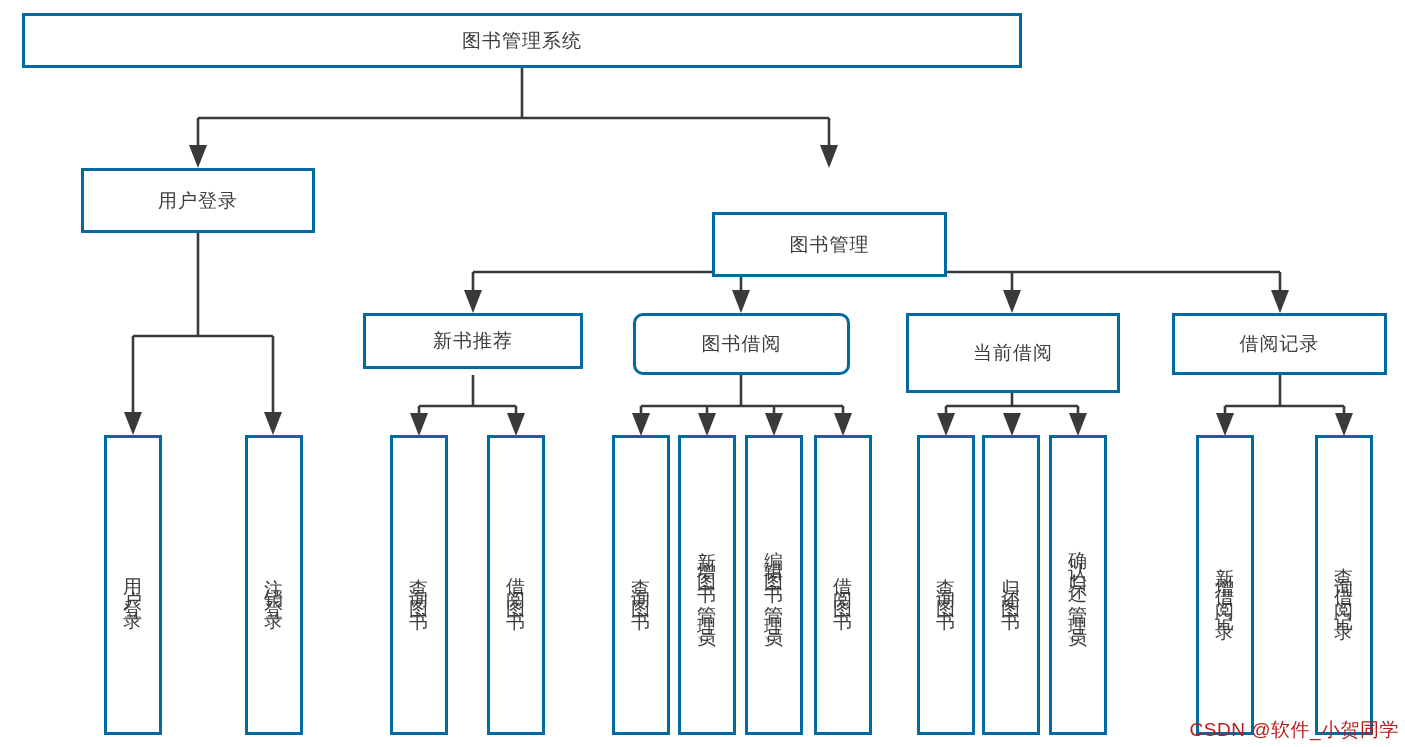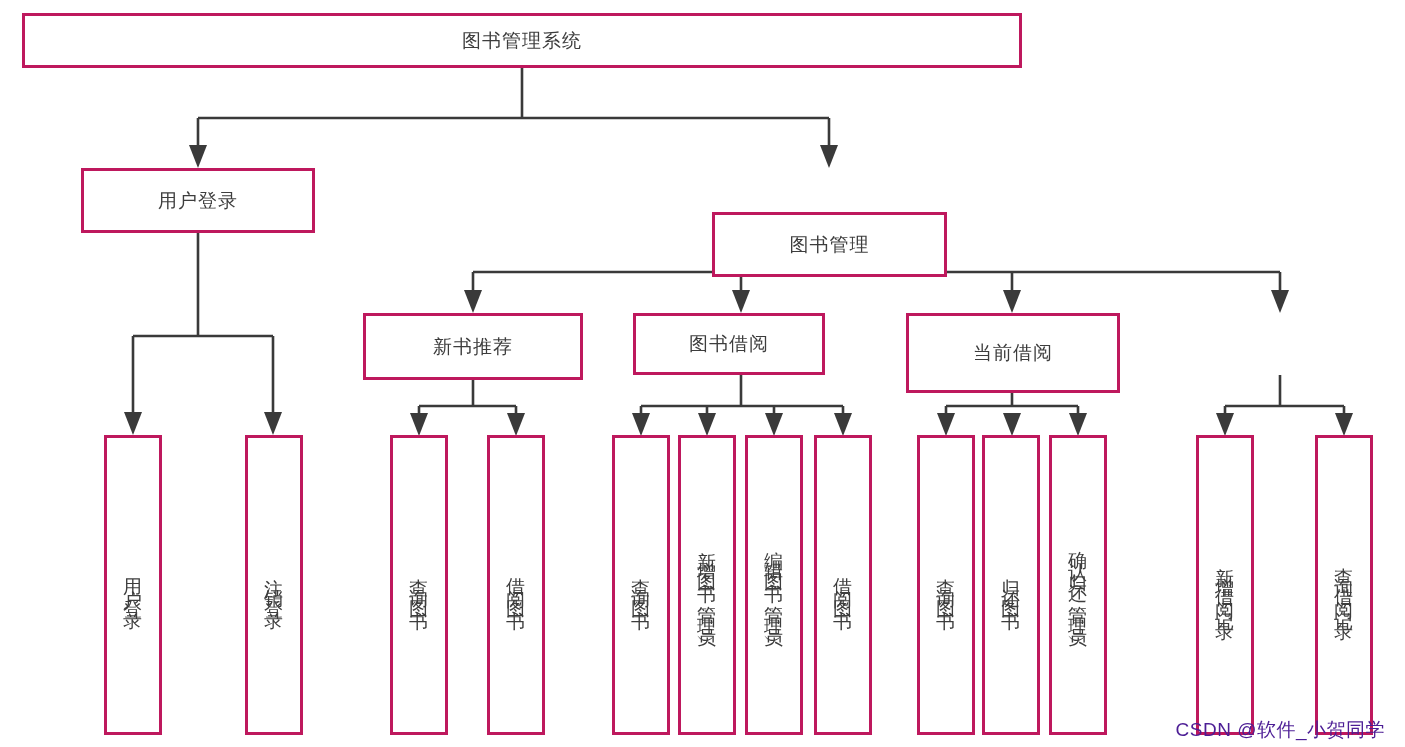--- a/index.html
+++ b/index.html
@@ -16,21 +16,21 @@
   }
   #connectors {
     position: absolute;
     left: 0; top: 0;
     width: 1405px; height: 747px;
     pointer-events: none;
   }
   .box {
     position: absolute;
     box-sizing: border-box;
-    border: 3px solid #be185d;
+    border: 3px solid #0369a1;
     background: #ffffff;
     display: flex;
     align-items: center;
     justify-content: center;
     color: #3d3d3d;
     font-size: 19px;
     text-align: center;
     white-space: nowrap;
   }
   .hbox { letter-spacing: 1px; }
@@ -38,45 +38,45 @@
     writing-mode: vertical-rl;
     text-orientation: mixed;
     letter-spacing: 11px;
     line-height: 1;
     white-space: normal;
   }
   
   #n-root            { left: 22px;   top: 13px;  width: 1000px; height: 55px; }
   #n-user-login      { left: 81px;   top: 168px; width: 234px;  height: 65px; }
   #n-book-mgmt       { left: 712px;  top: 168px; width: 235px;  height: 65px; margin-top: 44px; }
-  #n-new-book-rec    { left: 363px;  top: 313px; width: 220px;  height: 67px; }
-  #n-book-borrow     { left: 633px;  top: 313px; width: 192px;  height: 62px; }
+  #n-new-book-rec    { left: 363px;  top: 313px; width: 220px;  height: 56px; }
+  #n-book-borrow     { left: 633px;  top: 313px; width: 217px;  height: 62px; border-radius: 10px; }
   #n-current-borrow  { left: 906px;  top: 313px; width: 214px;  height: 80px; }
   #n-borrow-records  { left: 1172px; top: 313px; width: 215px;  height: 62px; }
   
   .leaf { top: 435px; width: 58px; height: 300px; }
   #l-login           { left: 104px; }
   #l-logout          { left: 245px; }
   #l-rec-query       { left: 390px; }
   #l-rec-borrow      { left: 487px; }
   #l-bb-query        { left: 612px; }
   #l-bb-add          { left: 678px; }
   #l-bb-edit         { left: 745px; }
   #l-bb-borrow       { left: 814px; }
   #l-cb-query        { left: 917px; }
   #l-cb-return       { left: 982px; }
   #l-cb-confirm      { left: 1049px; }
   #l-br-add          { left: 1196px; }
   #l-br-query        { left: 1315px; }
   #watermark {
     position: absolute;
-    right: 20px;
+    right: 6px;
     top: 717px;
     font-size: 19px;
-    color: #4c1d95;
+    color: #b91c1c;
     letter-spacing: 0.5px;
   }
 </style>
 </head>
 <body>
 
 <div id="stage">
 
   <svg id="connectors" viewBox="0 0 1405 747" xmlns="http://www.w3.org/2000/svg">
     <g stroke="#3a3a3a" stroke-width="2.6" fill="none">
@@ -119,20 +119,21 @@
   </svg>
 
   <div id="n-root" class="box hbox">图书管理系统</div>
 
   <div id="n-user-login" class="box hbox">用户登录</div>
   <div id="n-book-mgmt" class="box hbox">图书管理</div>
 
   <div id="n-new-book-rec" class="box hbox">新书推荐</div>
   <div id="n-book-borrow" class="box hbox">图书借阅</div>
   <div id="n-current-borrow" class="box hbox">当前借阅</div>
+  <div id="n-borrow-records" class="box hbox">借阅记录</div>
 
   <div id="l-login" class="box vbox leaf">用户登录</div>
   <div id="l-logout" class="box vbox leaf">注销登录</div>
 
   <div id="l-rec-query" class="box vbox leaf">查询图书</div>
   <div id="l-rec-borrow" class="box vbox leaf">借阅图书</div>
 
   <div id="l-bb-query" class="box vbox leaf">查询图书</div>
   <div id="l-bb-add" class="box vbox leaf">新增图书（管理员）</div>
   <div id="l-bb-edit" class="box vbox leaf">编辑图书（管理员）</div>

